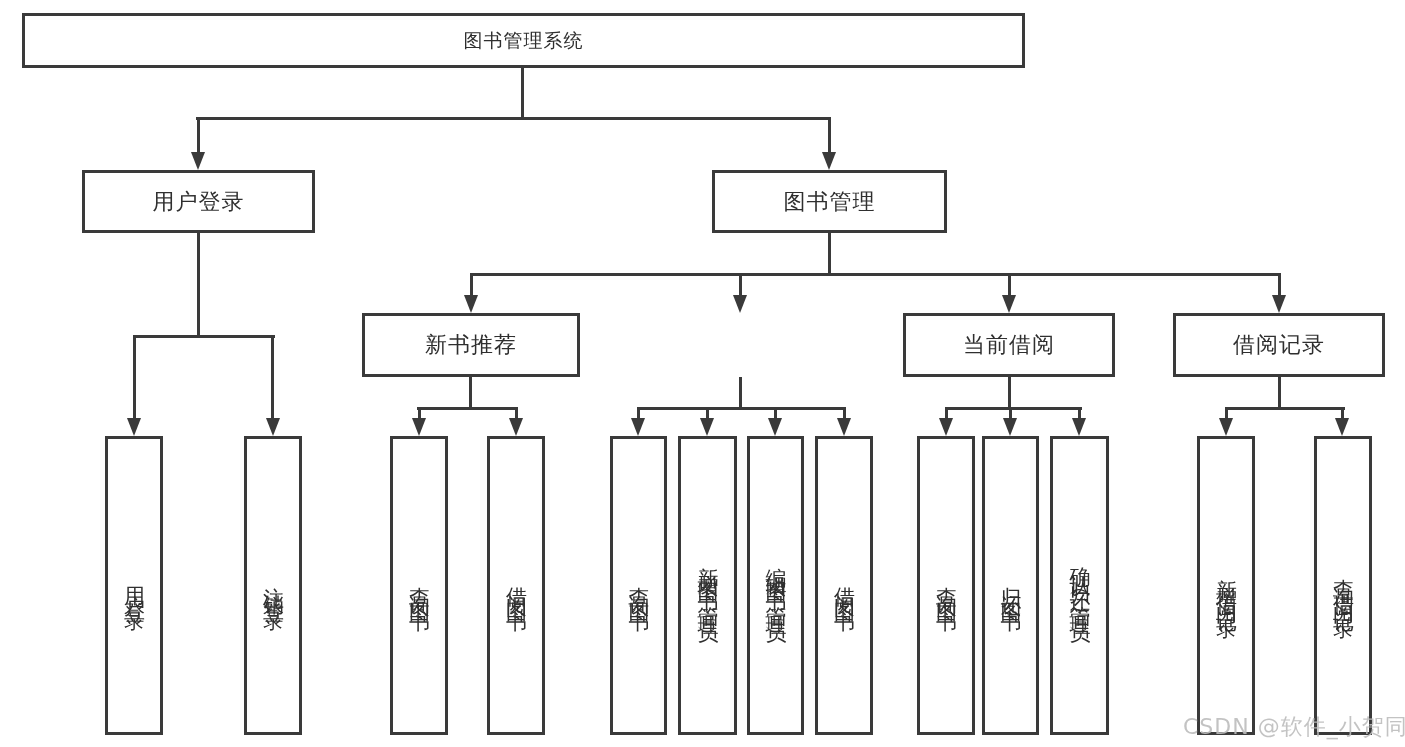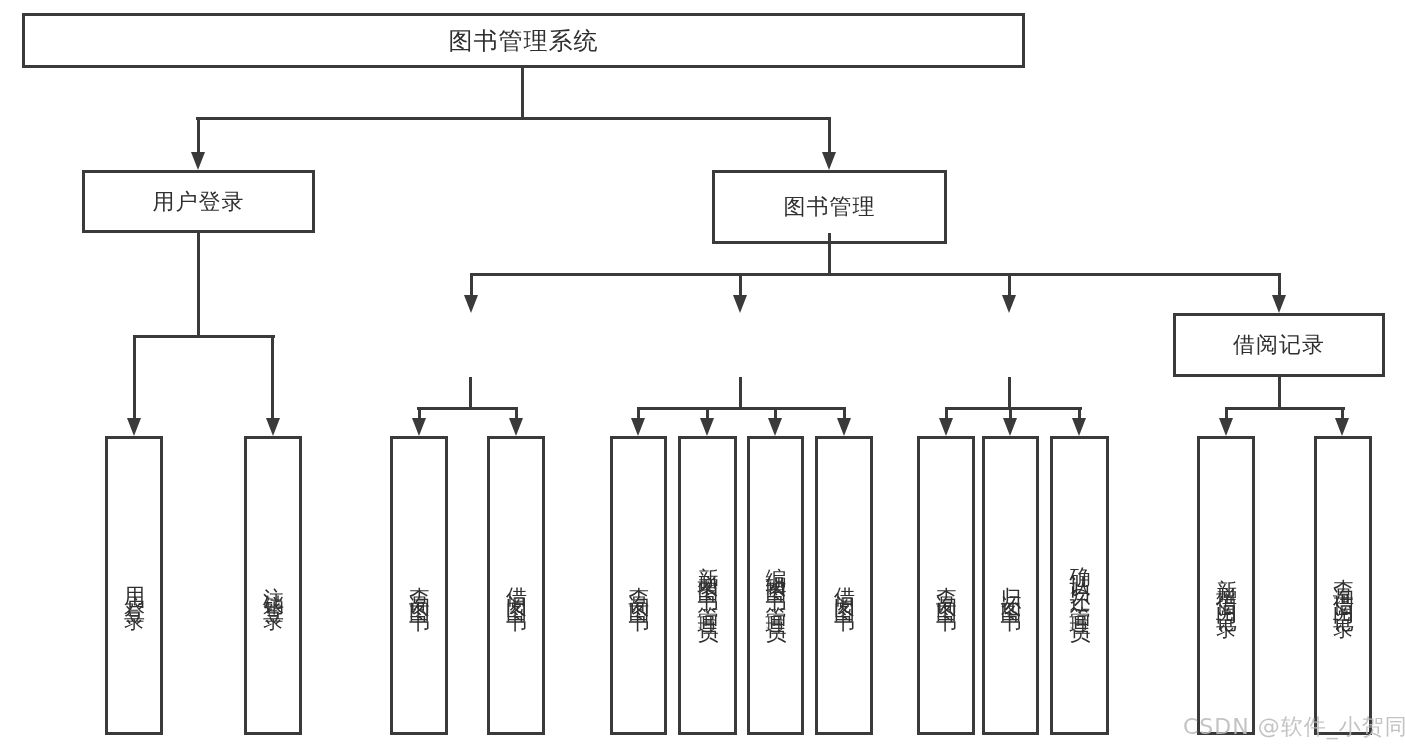--- a/index.html
+++ b/index.html
@@ -19,21 +19,21 @@
   .box{
     position:absolute;
     box-sizing:border-box;
     border:3px solid var(--line);
     background:#fff;
     display:flex;
     align-items:center;
     justify-content:center;
     text-align:center;
   }
-  .box.root span{font-size:24px;letter-spacing:1px;}
+  .box.root span{font-size:19px;letter-spacing:1px;}
   .box.lvl span{font-size:22px;letter-spacing:1px;}
   .box.leaf span{
     writing-mode:vertical-rl;
     text-orientation:mixed;
     font-size:21px;
     letter-spacing:8px;
     line-height:1;
     white-space:nowrap;
   }
   .ln{position:absolute;background:var(--line);}
@@ -59,24 +59,30 @@
 
 <div id="canvas">
 
   <div class="box root" style="left:22px;top:13px;width:1003px;height:55px;">
     <span>图书管理系统</span>
   </div>
 
   <div class="box lvl" style="left:82px;top:170px;width:233px;height:63px;">
     <span>用户登录</span>
   </div>
-  <div class="box lvl" style="left:712px;top:170px;width:235px;height:74px;">
+  <div class="box lvl" style="left:712px;top:170px;width:235px;height:63px;">
     <span>图书管理</span>
   </div>
 
+  <div class="box lvl" style="left:362px;top:313px;width:218px;height:64px;">
+    <span>新书推荐</span>
+  </div>
+  <div class="box lvl" style="left:903px;top:313px;width:212px;height:64px;">
+    <span>当前借阅</span>
+  </div>
   <div class="box lvl" style="left:1173px;top:313px;width:212px;height:64px;">
     <span>借阅记录</span>
   </div>
 
   <div class="box leaf" style="left:105px;top:436px;width:58px;height:299px;">
     <span>用户登录</span>
   </div>
   <div class="box leaf" style="left:244px;top:436px;width:58px;height:299px;">
     <span>注销登录</span>
   </div>

